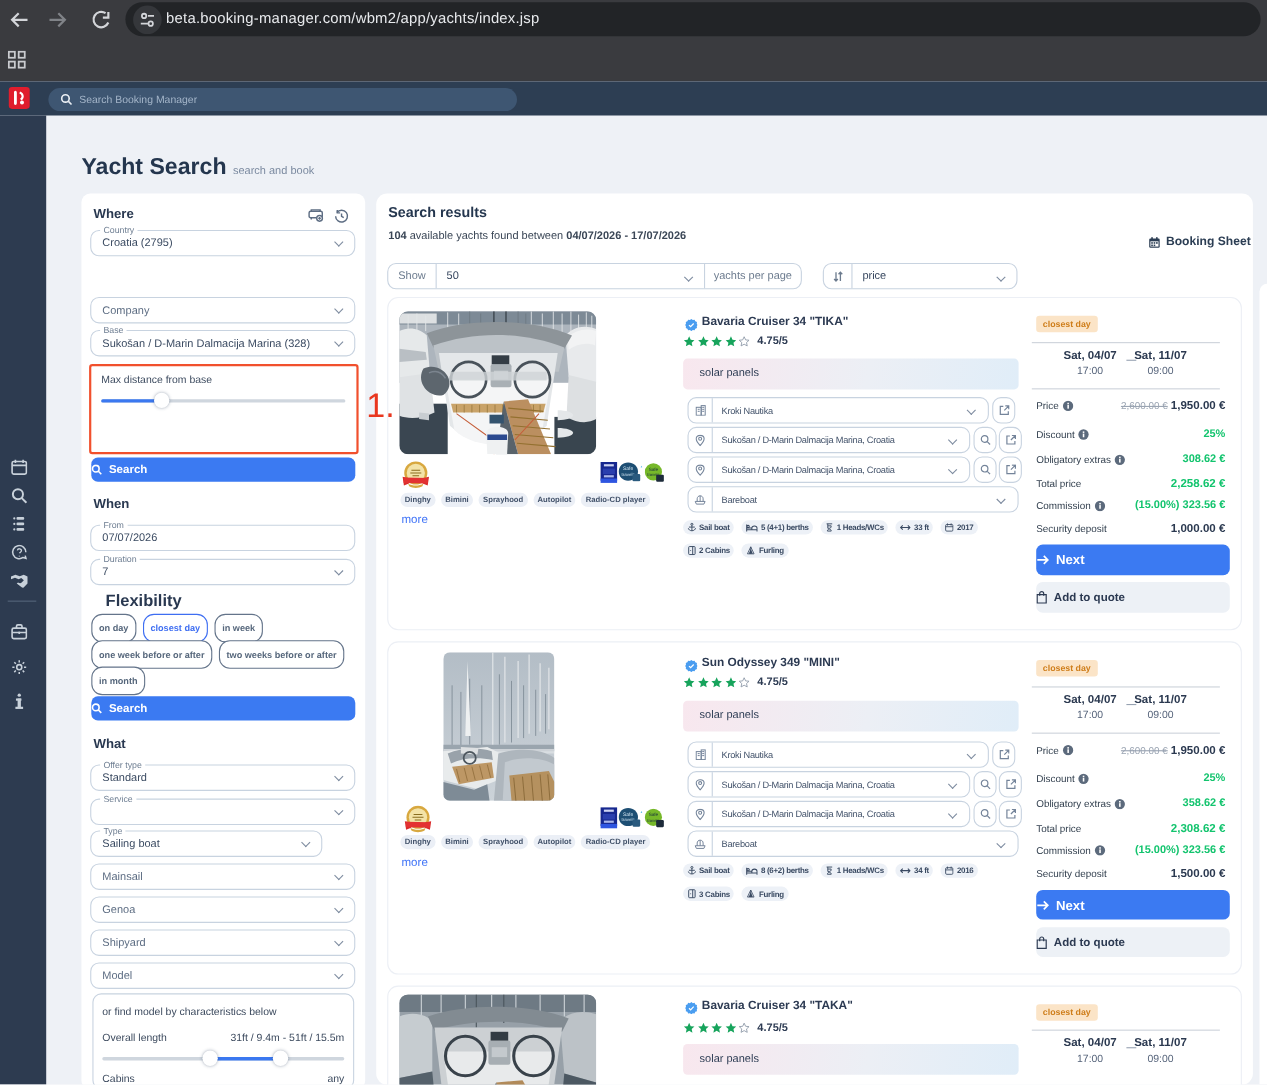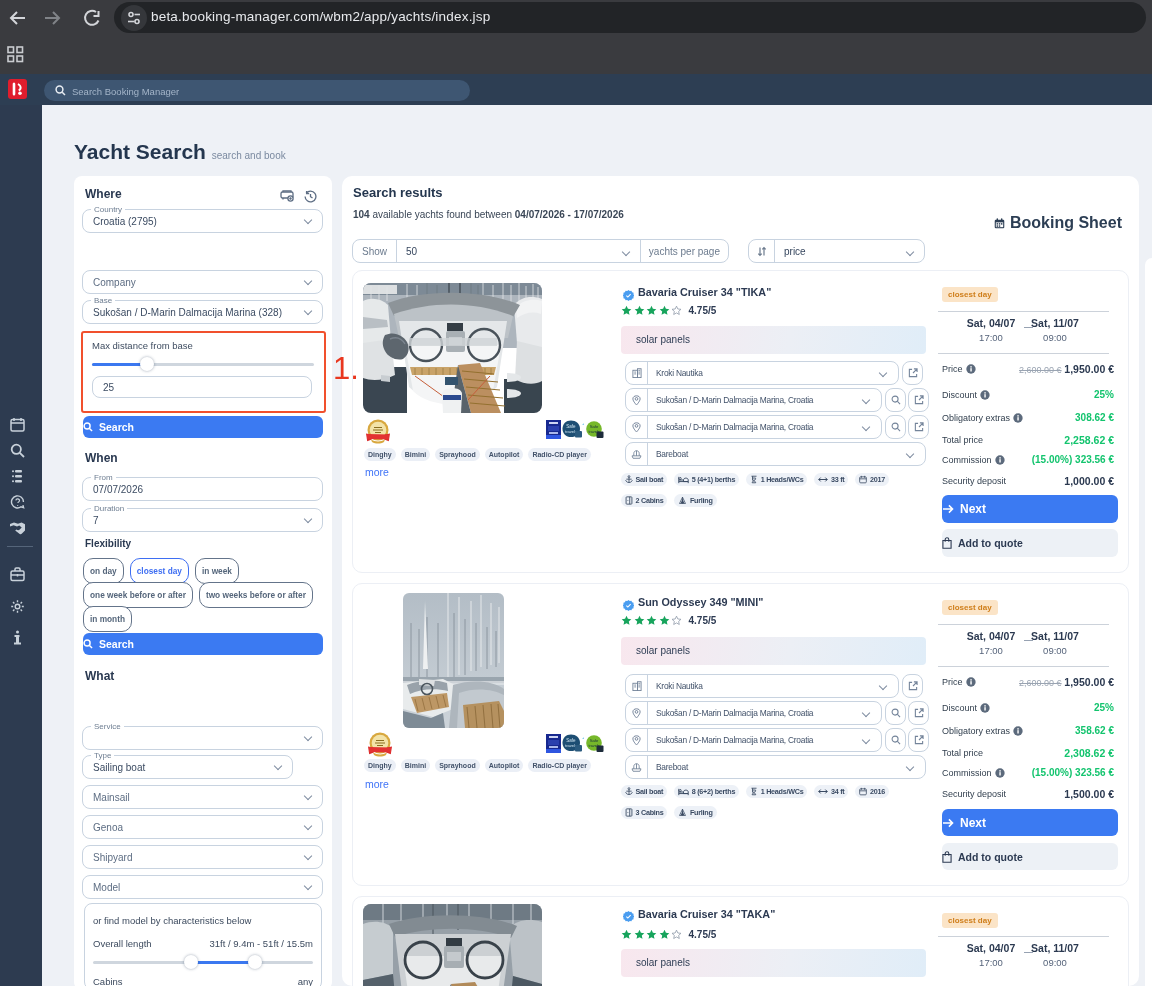--- a/index.html
+++ b/index.html
@@ -153,53 +153,57 @@
   <div class="sel" style="left:8px;top:124px;width:241px">
       <span class="lbl">Base</span>
       <span class="v">Sukošan / D-Marin Dalmacija Marina (328)</span>
       <span class="chev"></span>
     </div>
   <div class="abs" style="left:7px;top:155px;width:245px;height:82px;border:2.5px solid #f1502d;border-radius:3px"></div>
   <div class="abs" style="left:18px;top:164px;font-size:9.5px;color:#3e4c60">Max distance from base</div>
   <div class="abs" style="left:18px;top:187px;width:222px;height:3px;background:#cfd6de;border-radius:2px"></div>
   <div class="abs" style="left:18px;top:187px;width:55px;height:3px;background:#3b78f0;border-radius:2px"></div>
   <div class="abs" style="left:66px;top:181px;width:14px;height:14px;background:#fff;border-radius:50%;box-shadow:0 0 3px rgba(40,60,90,.45)"></div>
-  <div class="abs" style="left:18px;top:200px;width:220px;height:22px;border:1px solid #c8d3e0;border-radius:8px;background:#fff;font-size:10px;color:#3b4b62;line-height:21px;padding-left:10px">25</div>
   <div class="btn" style="left:9px;top:240px;width:240px;height:22px"><svg width="10" height="10" viewBox="0 0 11 11" fill="none" stroke="#fff" stroke-width="1.6">
         <circle cx="4.5" cy="4.5" r="3.3"></circle>
         <path d="M7.1 7.1L10 10"></path>
       </svg>Search</div>
   <div class="h3" style="position:absolute;left:11px;top:275px">When</div>
   <div class="sel" style="left:8px;top:301px;width:241px">
       <span class="lbl">From</span>
       <span class="v">07/07/2026</span>
     </div>
   <div class="sel" style="left:8px;top:332px;width:241px">
       <span class="lbl">Duration</span>
       <span class="v">7</span>
       <span class="chev"></span>
     </div>
-  <div class="h3" style="position:absolute;left:11px;top:362px;font-size:10px">Flexibility</div>
+  <div class="h3" style="position:absolute;left:22px;top:362px;font-size:15px">Flexibility</div>
   <div class="abs" style="left:9px;top:382px;display:flex;gap:6px">
       <span class="chip">on day</span>
       <span class="chip on">closest day</span>
       <span class="chip">in week</span>
     </div>
   <div class="abs" style="left:9px;top:406px;display:flex;gap:6px">
       <span class="chip">one week before or after</span>
       <span class="chip">two weeks before or after</span>
     </div>
   <div class="abs" style="left:9px;top:430px;display:flex">
       <span class="chip">in month</span>
     </div>
   <div class="btn" style="left:9px;top:457px;width:240px;height:22px"><svg width="10" height="10" viewBox="0 0 11 11" fill="none" stroke="#fff" stroke-width="1.6">
         <circle cx="4.5" cy="4.5" r="3.3"></circle>
         <path d="M7.1 7.1L10 10"></path>
       </svg>Search</div>
   <div class="h3" style="position:absolute;left:11px;top:493px">What</div>
+  <div class="sel" style="left:8px;top:519px;width:241px">
+      <span class="lbl">Offer type</span>
+      <span class="v">Standard</span>
+      <span class="chev"></span>
+    </div>
   <div class="sel" style="left:8px;top:549.5px;width:241px">
       <span class="lbl">Service</span>
       <span class="chev"></span>
     </div>
   <div class="sel" style="left:8px;top:579px;width:211px">
       <span class="lbl">Type</span>
       <span class="v">Sailing boat</span>
       <span class="chev"></span>
     </div>
   <div class="sel" style="left:8px;top:609px;width:241px">
@@ -227,21 +231,21 @@
     <div class="abs" style="left:99px;top:51px;width:14px;height:14px;background:#fff;border-radius:50%;box-shadow:0 0 3px rgba(40,60,90,.45)"></div>
     <div class="abs" style="left:163px;top:51px;width:14px;height:14px;background:#fff;border-radius:50%;box-shadow:0 0 3px rgba(40,60,90,.45)"></div>
     <div class="abs" style="left:8px;top:72px;font-size:9.5px;color:#3c4a5e">Cabins</div>
     <div class="abs" style="right:8px;top:72px;font-size:9.5px;color:#3c4a5e">any</div>
   </div>
 </div>
 
 <div class="abs" style="left:342px;top:176px;width:797px;height:810px;background:#fff;border-radius:10px">
   <div class="abs" style="left:11px;top:9px;font-size:13px;font-weight:bold;color:#24364e">Search results</div>
   <div class="abs" style="left:11px;top:33px;font-size:10px;color:#3a4656"><b>104</b> available yachts found between <b>04/07/2026 - 17/07/2026</b></div>
-  <div class="abs" style="right:17px;top:38px;font-size:16px;font-weight:bold;color:#2c3e54;display:flex;align-items:center;gap:5px"><svg width="11" height="11" viewBox="0 0 15 15" fill="#2c3e54">
+  <div class="abs" style="right:2px;top:38px;font-size:11px;font-weight:bold;color:#2c3e54;display:flex;align-items:center;gap:5px"><svg width="11" height="11" viewBox="0 0 15 15" fill="#2c3e54">
         <rect x="1" y="2.5" width="13" height="11.5" rx="1.5"></rect>
         <rect x="3.5" y="0.5" width="2" height="3.5" rx="1"></rect>
         <rect x="9.5" y="0.5" width="2" height="3.5" rx="1"></rect>
         <rect x="2.5" y="6" width="10" height="6.5" fill="#fff"></rect>
         <g fill="#2c3e54">
           <rect x="3.5" y="7" width="2" height="2"></rect>
           <rect x="6.5" y="7" width="2" height="2"></rect>
           <rect x="9.5" y="7" width="2" height="2"></rect>
           <rect x="3.5" y="10" width="2" height="2"></rect>
           <rect x="6.5" y="10" width="2" height="2"></rect>

